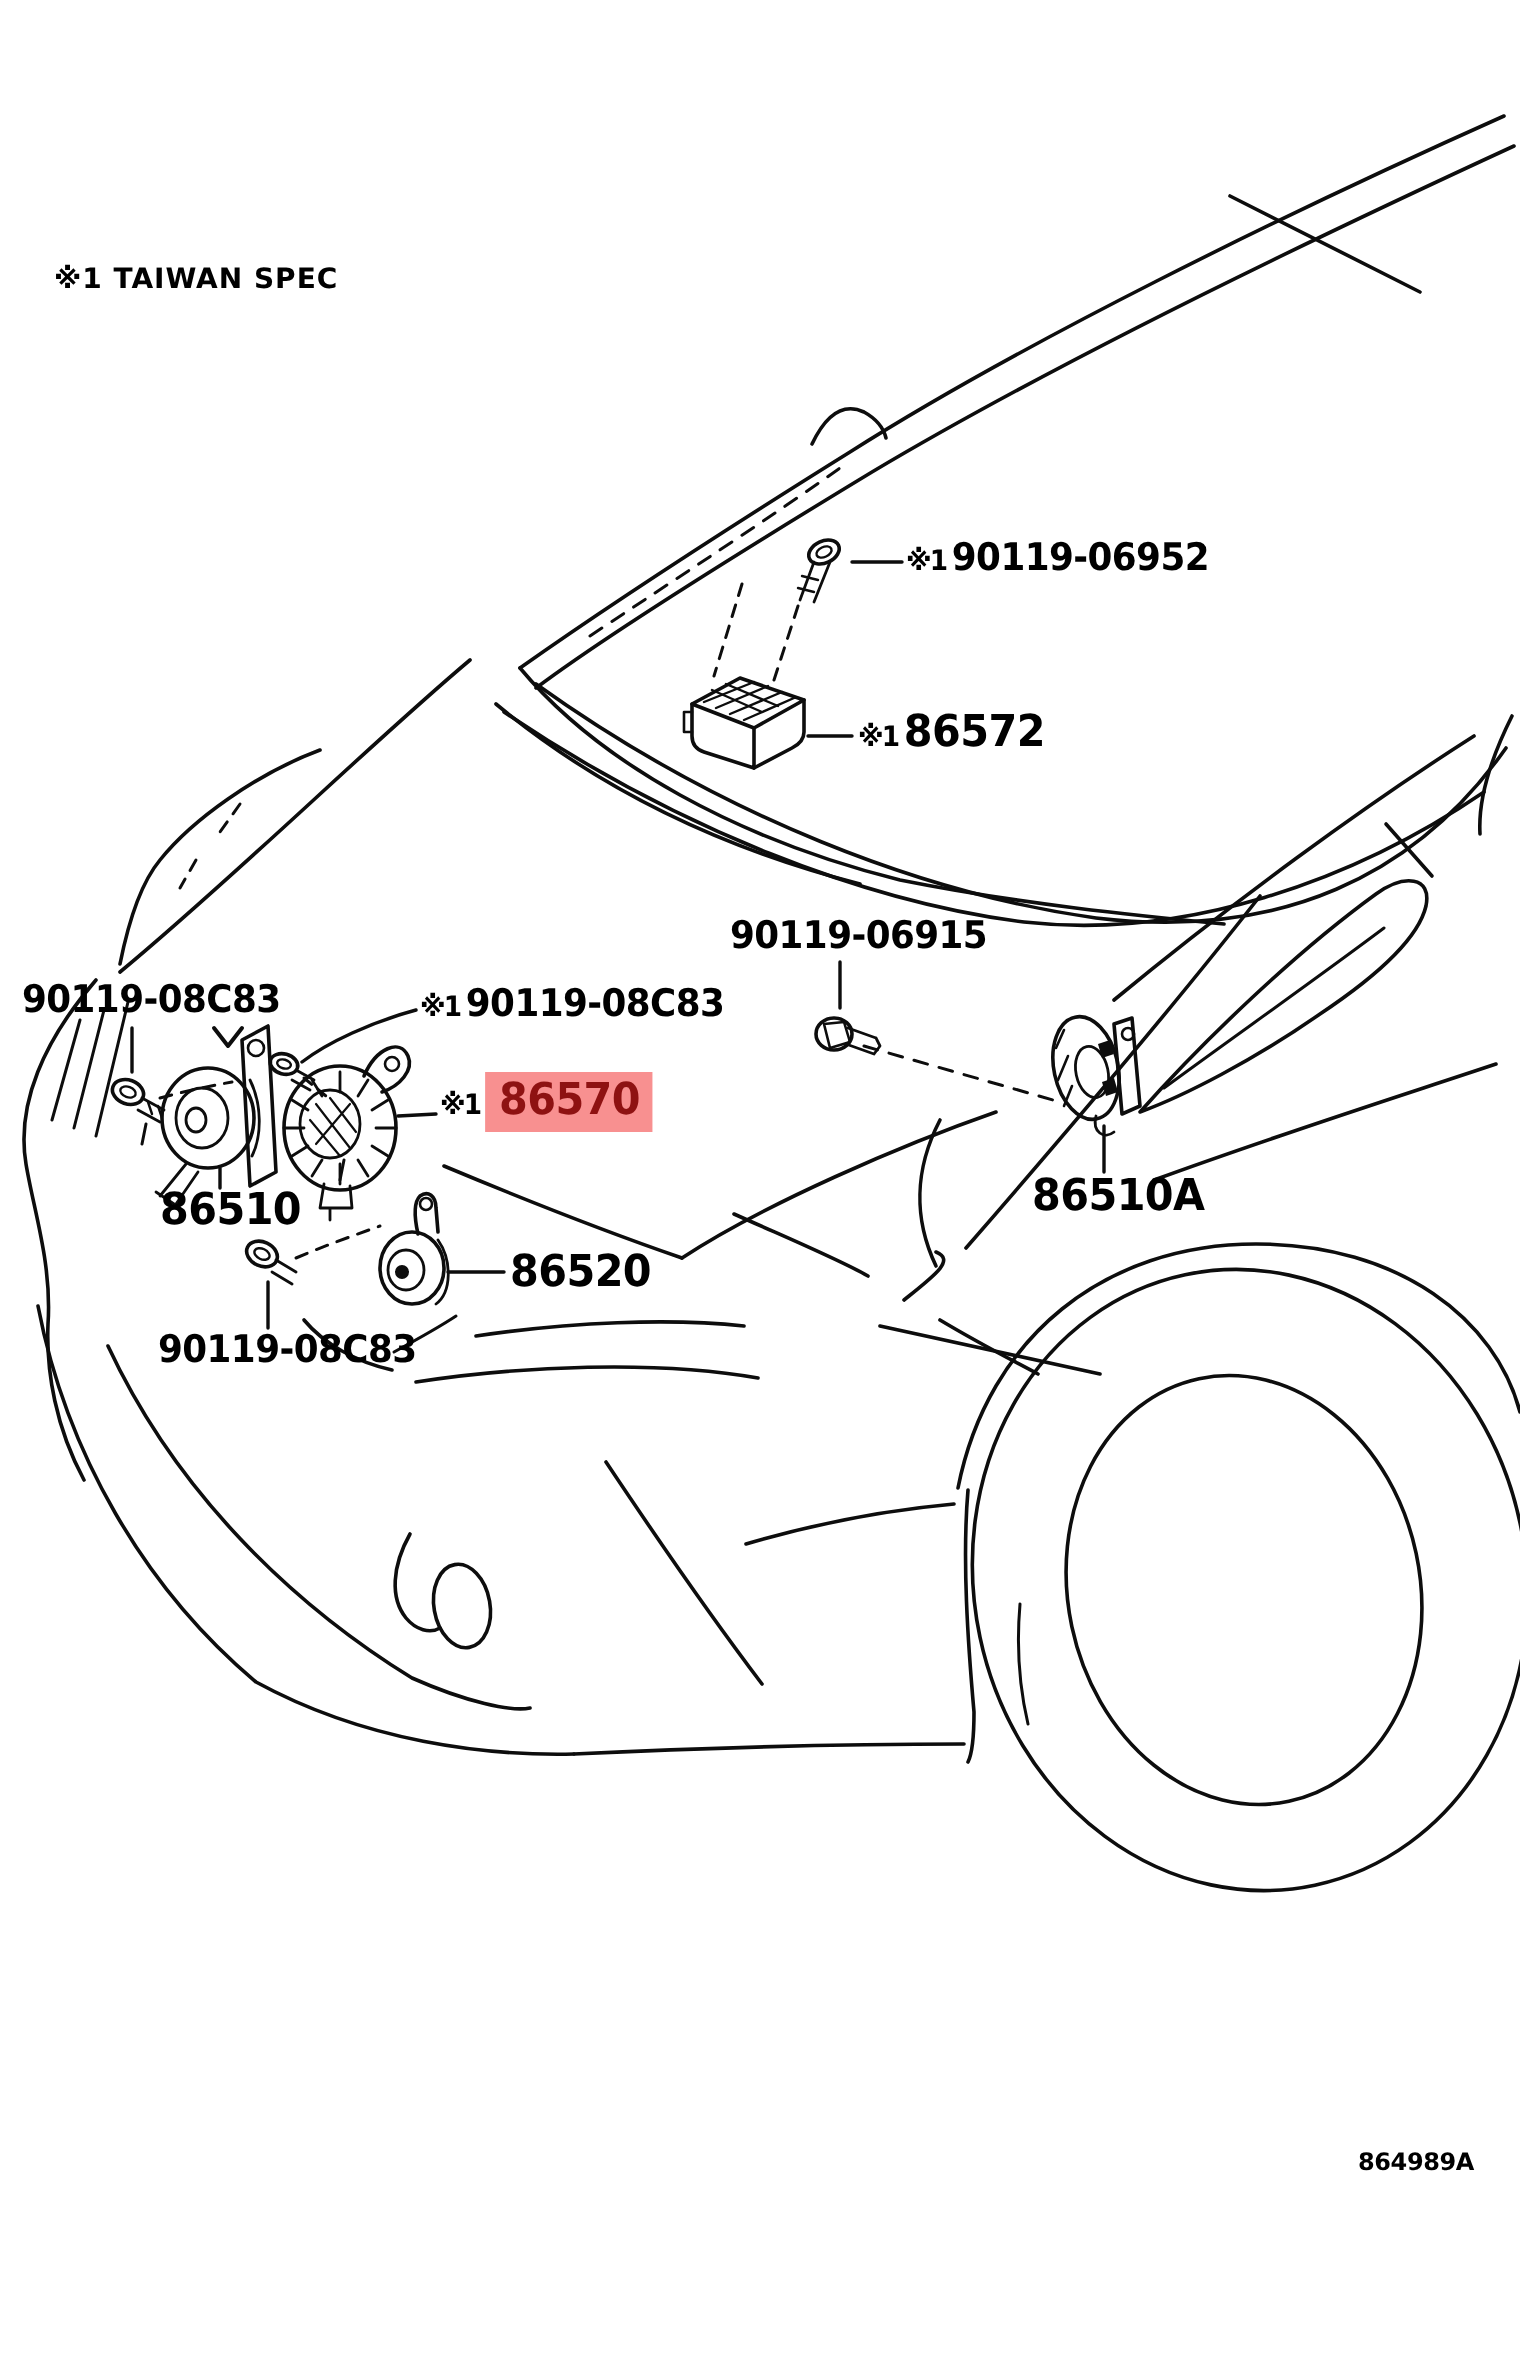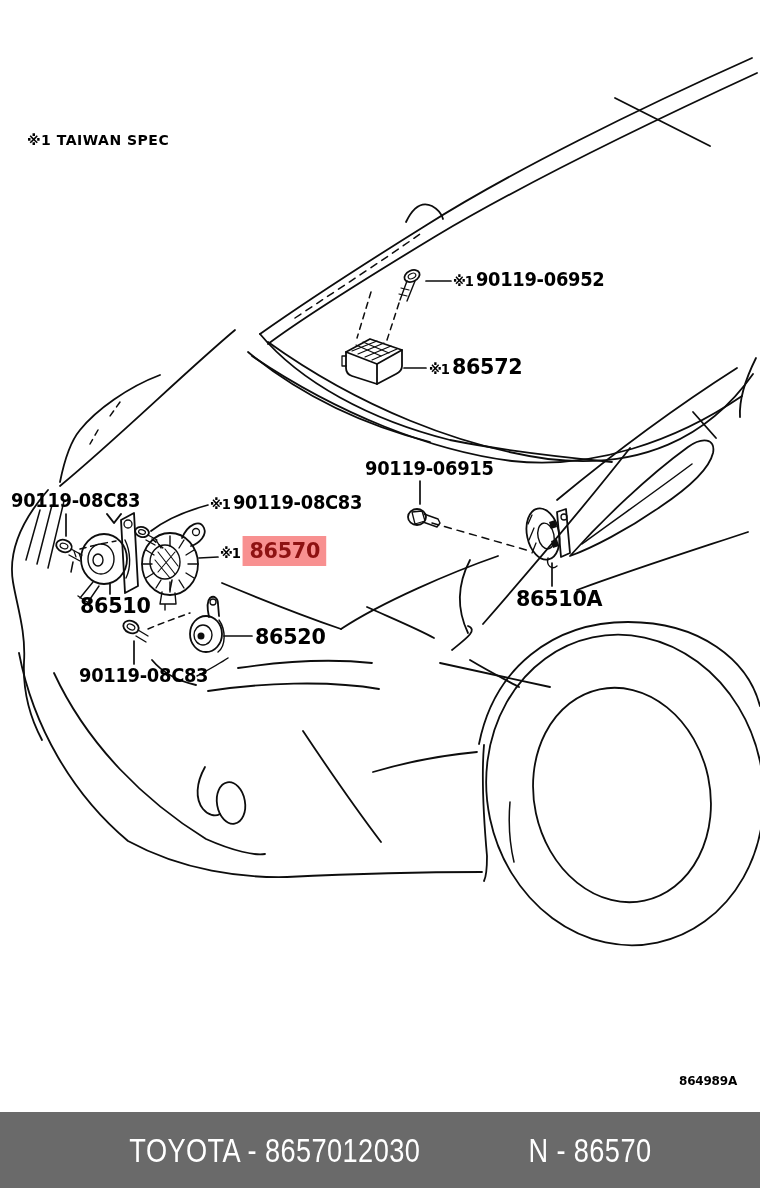--- a/index.html
+++ b/index.html
@@ -227,18 +227,14 @@
   <div class="lbl sz22" style="left:255px;top:626px;">
     <span>86520</span>
   </div>
 
   <div class="lbl sz19" style="left:79px;top:666px;">
     <span>90119-08C83</span>
   </div>
 
   <div class="refcode">864989A</div>
 
-  <div class="footer">
-    <span>TOYOTA - 8657012030</span>
-    <span>N - 86570</span>
-  </div>
 
 </div>
 
 </body></html>

